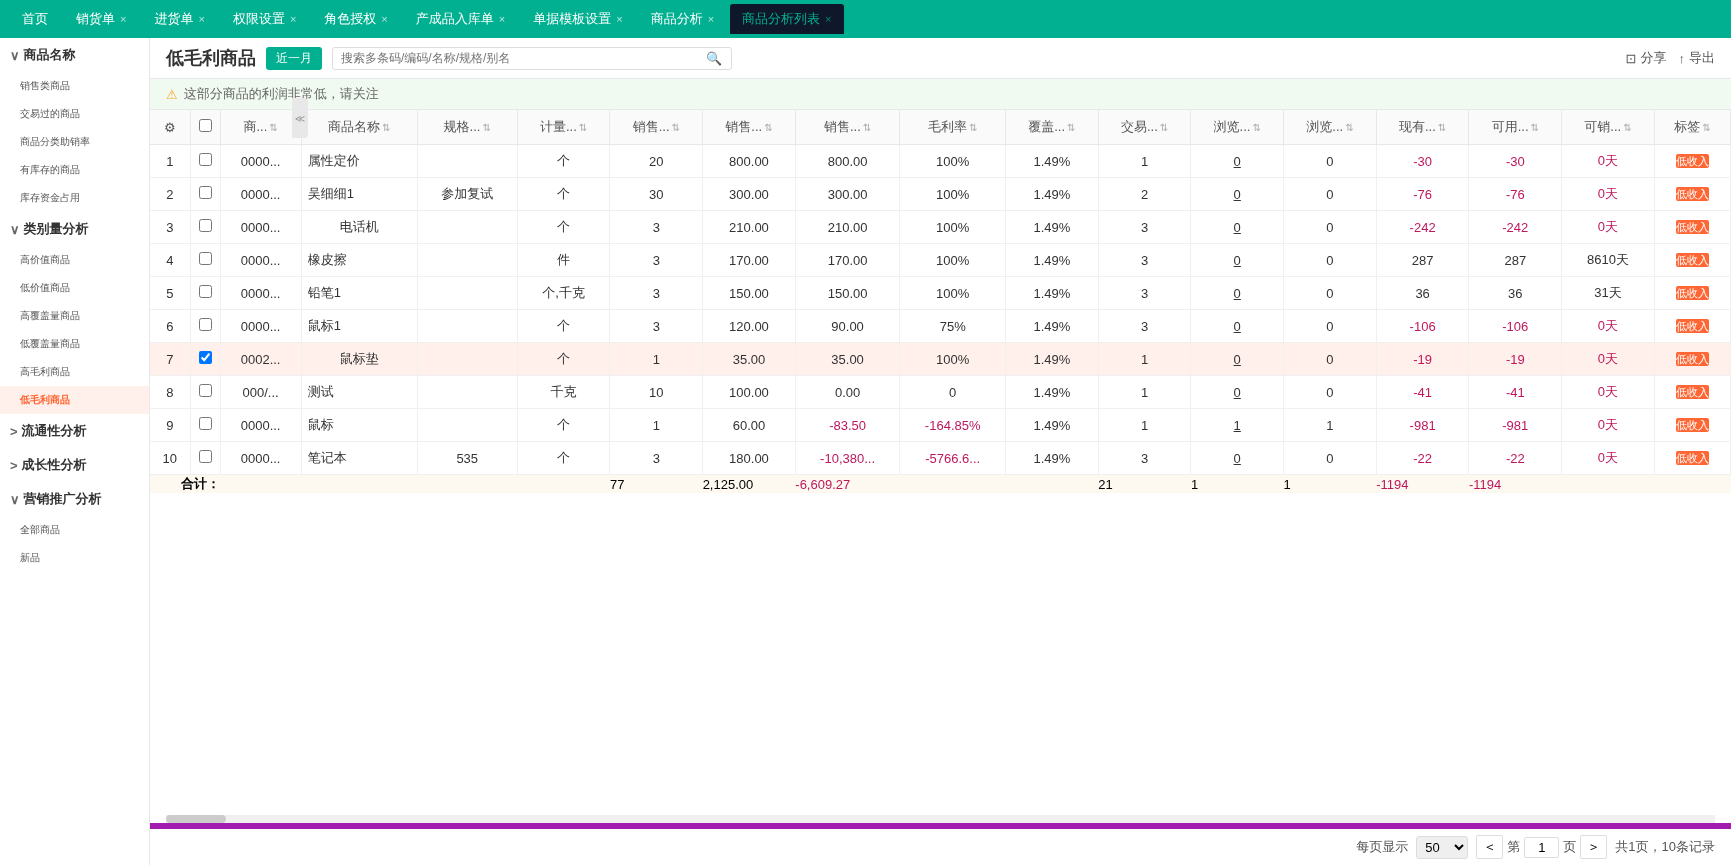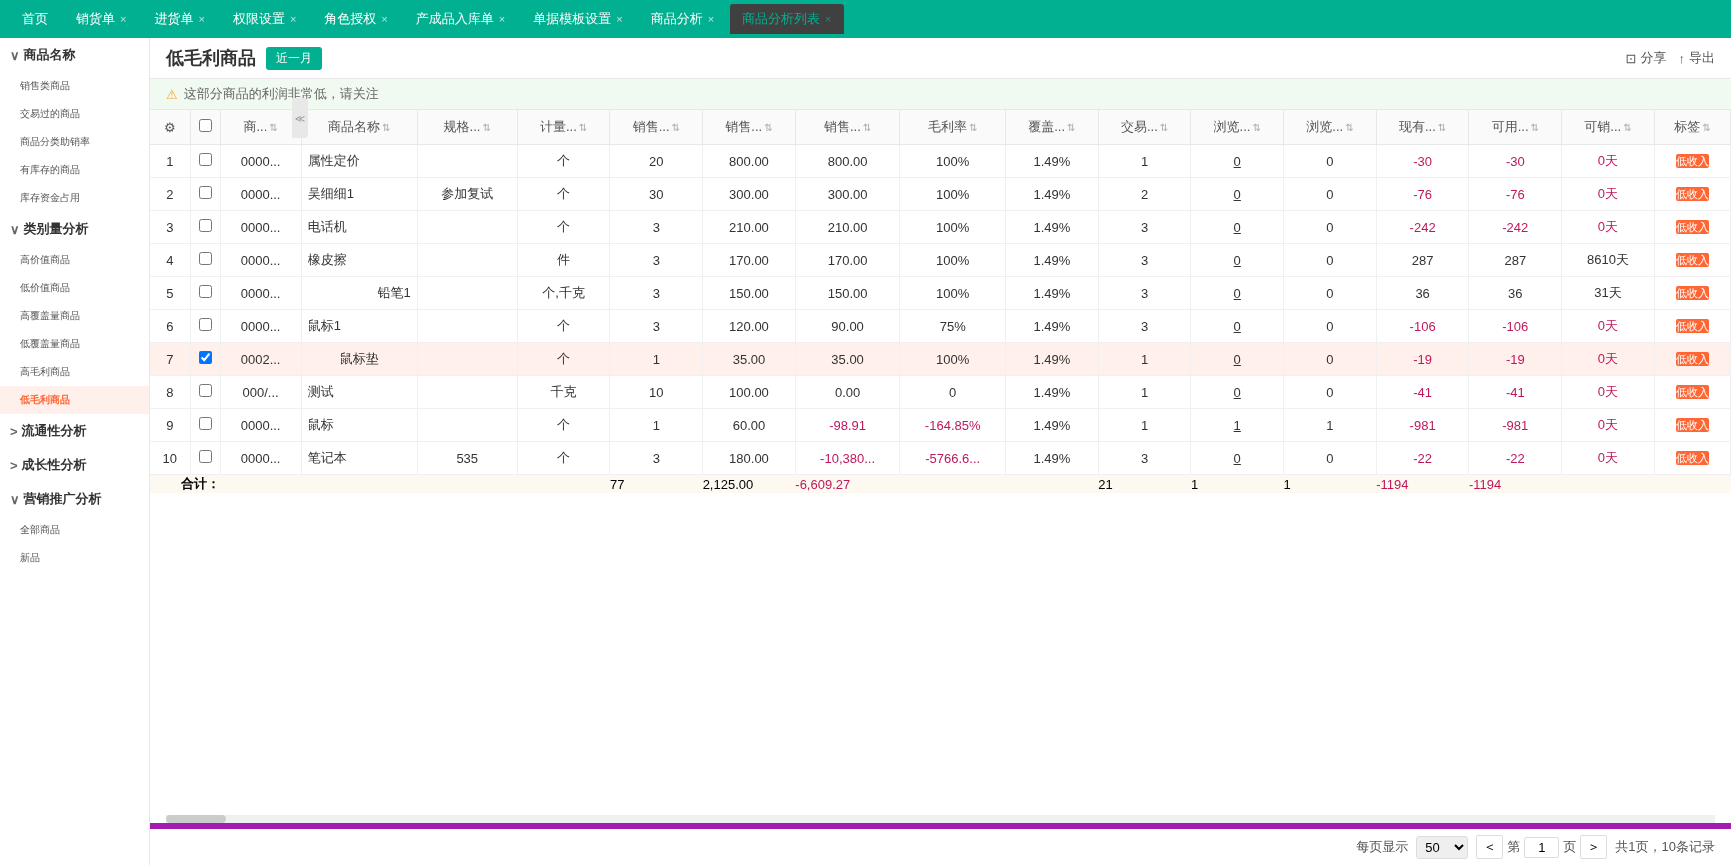--- a/index.html
+++ b/index.html
@@ -17,21 +17,21 @@
     .top-nav .nav-item {
       color: #fff;
       padding: 6px 12px;
       cursor: pointer;
       white-space: nowrap;
       border-radius: 3px;
       display: flex;
       align-items: center;
       gap: 3px;
     }
-    .top-nav .nav-item.active { background: #404040; color: #00b090; border-radius: 3px 3px 0 0; }
+    .top-nav .nav-item.active { background: #0f172a; color: #00b090; border-radius: 3px 3px 0 0; }
     .top-nav .nav-item .close-x { font-size: 11px; opacity: 0.7; margin-left: 2px; }
 
     
     .layout {
       display: flex;
       height: calc(865px - 38px);
     }
 
     
     .sidebar {
@@ -321,20 +321,24 @@
     <div class="sidebar-collapse-btn">
       <span style="font-size:10px; color:#999;">≪</span>
     </div>
   </div>
 
   <div class="main-content">
 
     <div class="main-header">
       <span class="main-title">低毛利商品</span>
       <button class="period-btn">近一月</button>
+      <div class="search-box">
+        <input type="text" placeholder="搜索多条码/编码/名称/规格/别名" style="">
+        <span style="color:#aaa; cursor:pointer;">🔍</span>
+      </div>
       <div class="header-actions">
         <div class="action-btn">
           <span>⊡</span>
           <span>分享</span>
         </div>
         <div class="action-btn">
           <span>↑</span>
           <span>导出</span>
         </div>
       </div>
@@ -407,21 +411,21 @@
       <td>0</td>
       <td class="red-text">-76</td>
       <td class="red-text">-76</td>
       <td class="red-text">0天</td>
       <td><span class="tag-low-income">低收入</span></td>
     </tr>
             <tr>
       <td>3</td>
       <td><input type="checkbox" style=""></td>
       <td>0000...</td>
-      <td style="text-align:left;">电话机</td>
+      <td style="text-align:center;">电话机</td>
       <td></td>
       <td>个</td>
       <td>3</td>
       <td>210.00</td>
       <td class="">210.00</td>
       <td class="">100%</td>
       <td>1.49%</td>
       <td>3</td>
       <td><span class="link-text">0</span></td>
       <td>0</td>
@@ -447,21 +451,21 @@
       <td>0</td>
       <td class="">287</td>
       <td class="">287</td>
       <td class="">8610天</td>
       <td><span class="tag-low-income">低收入</span></td>
     </tr>
             <tr>
       <td>5</td>
       <td><input type="checkbox" style=""></td>
       <td>0000...</td>
-      <td style="text-align:right;">铅笔1</td>
+      <td style="text-align:left;">铅笔1</td>
       <td></td>
       <td>个,千克</td>
       <td>3</td>
       <td>150.00</td>
       <td class="">150.00</td>
       <td class="">100%</td>
       <td>1.49%</td>
       <td>3</td>
       <td><span class="link-text">0</span></td>
       <td>0</td>
@@ -532,21 +536,21 @@
     </tr>
             <tr>
       <td>9</td>
       <td><input type="checkbox" style=""></td>
       <td>0000...</td>
       <td style="text-align:left;">鼠标</td>
       <td></td>
       <td>个</td>
       <td>1</td>
       <td>60.00</td>
-      <td class="red-text">-98.91</td>
+      <td class="red-text">-83.50</td>
       <td class="red-text">-164.85%</td>
       <td>1.49%</td>
       <td>1</td>
       <td><span class="link-text">1</span></td>
       <td>1</td>
       <td class="red-text">-981</td>
       <td class="red-text">-981</td>
       <td class="red-text">0天</td>
       <td><span class="tag-low-income">低收入</span></td>
     </tr>

